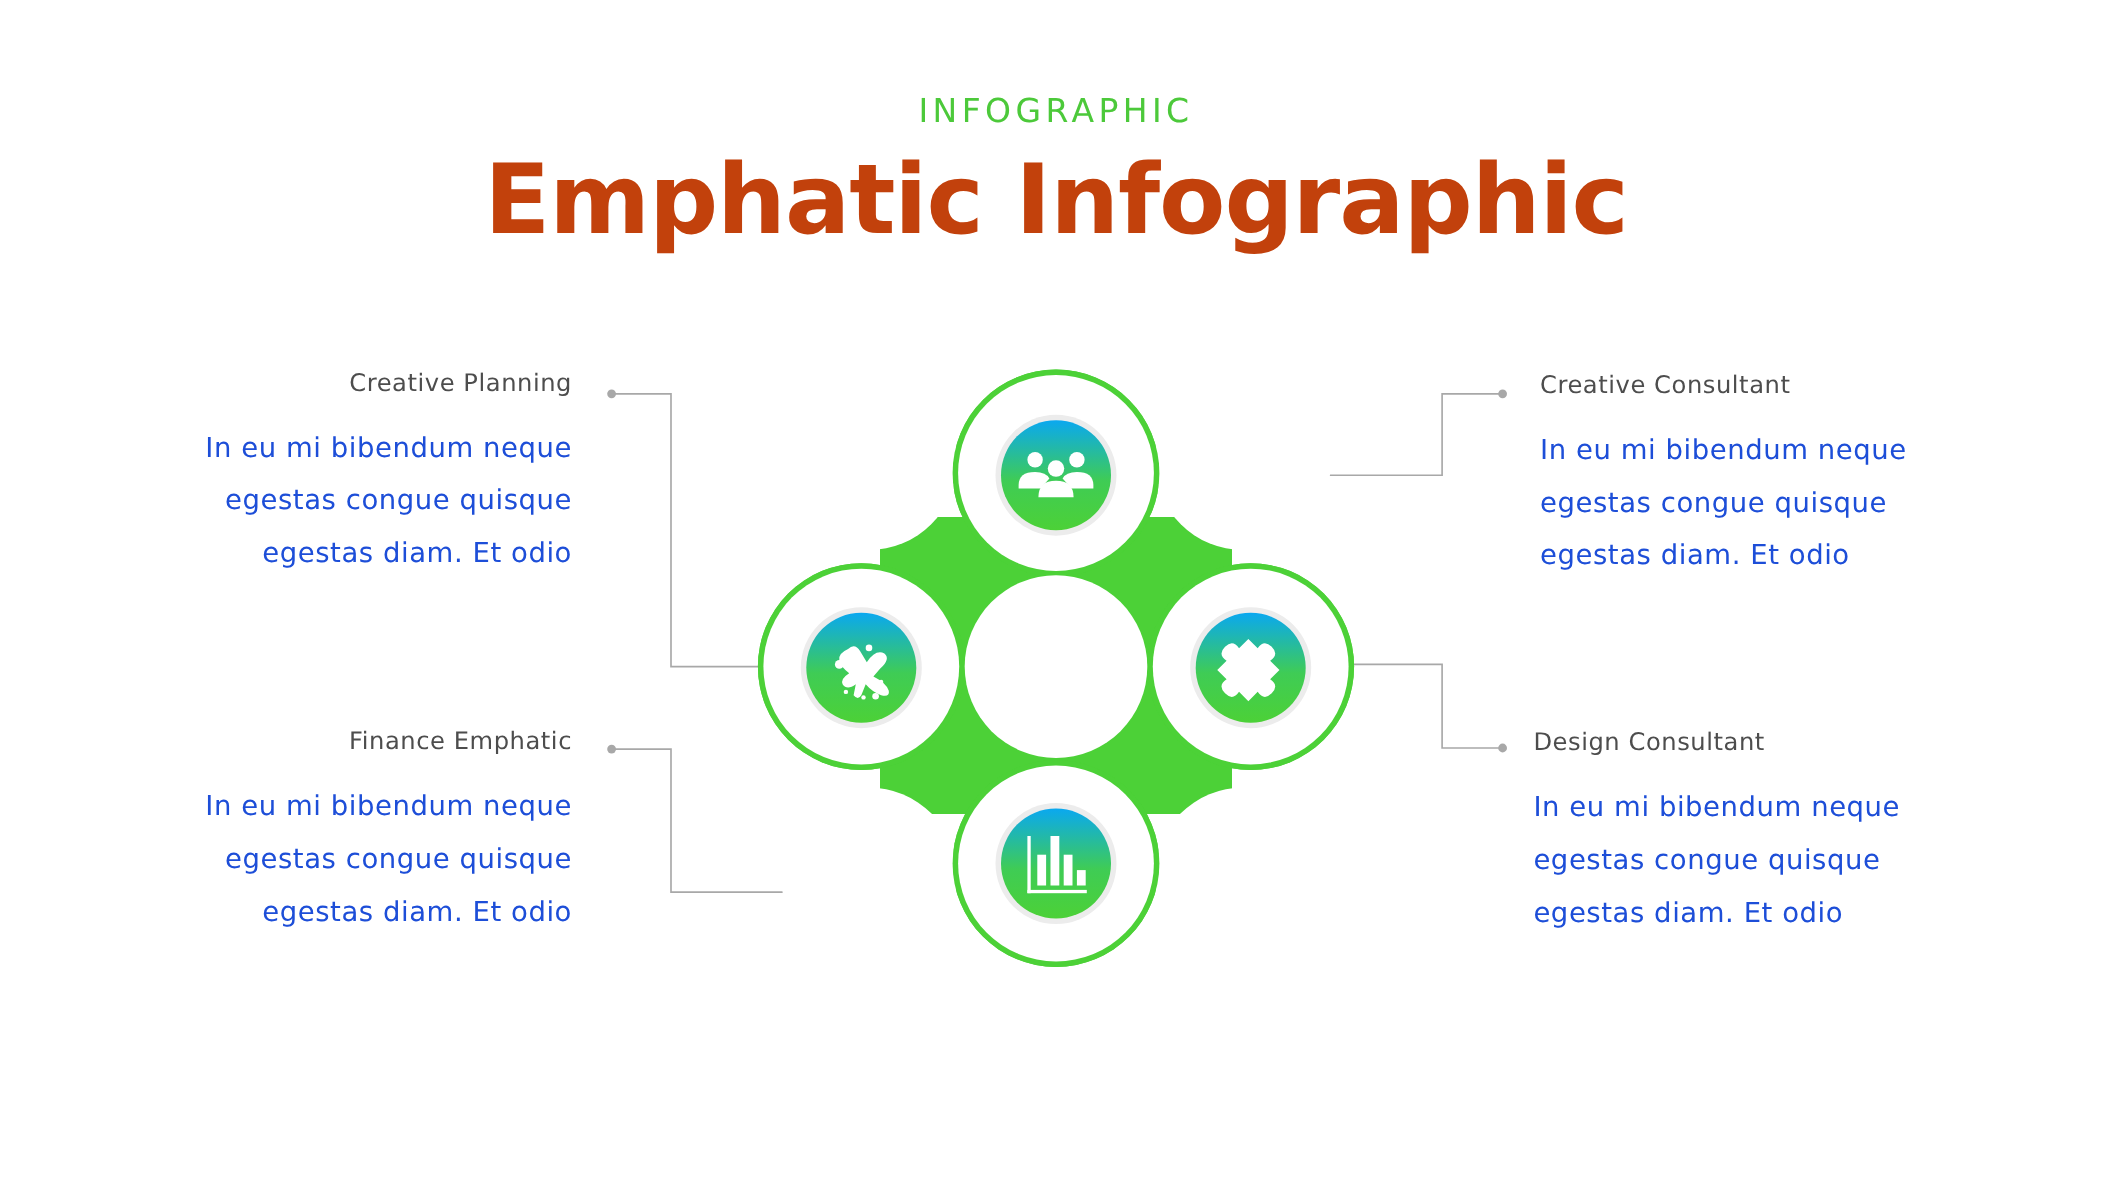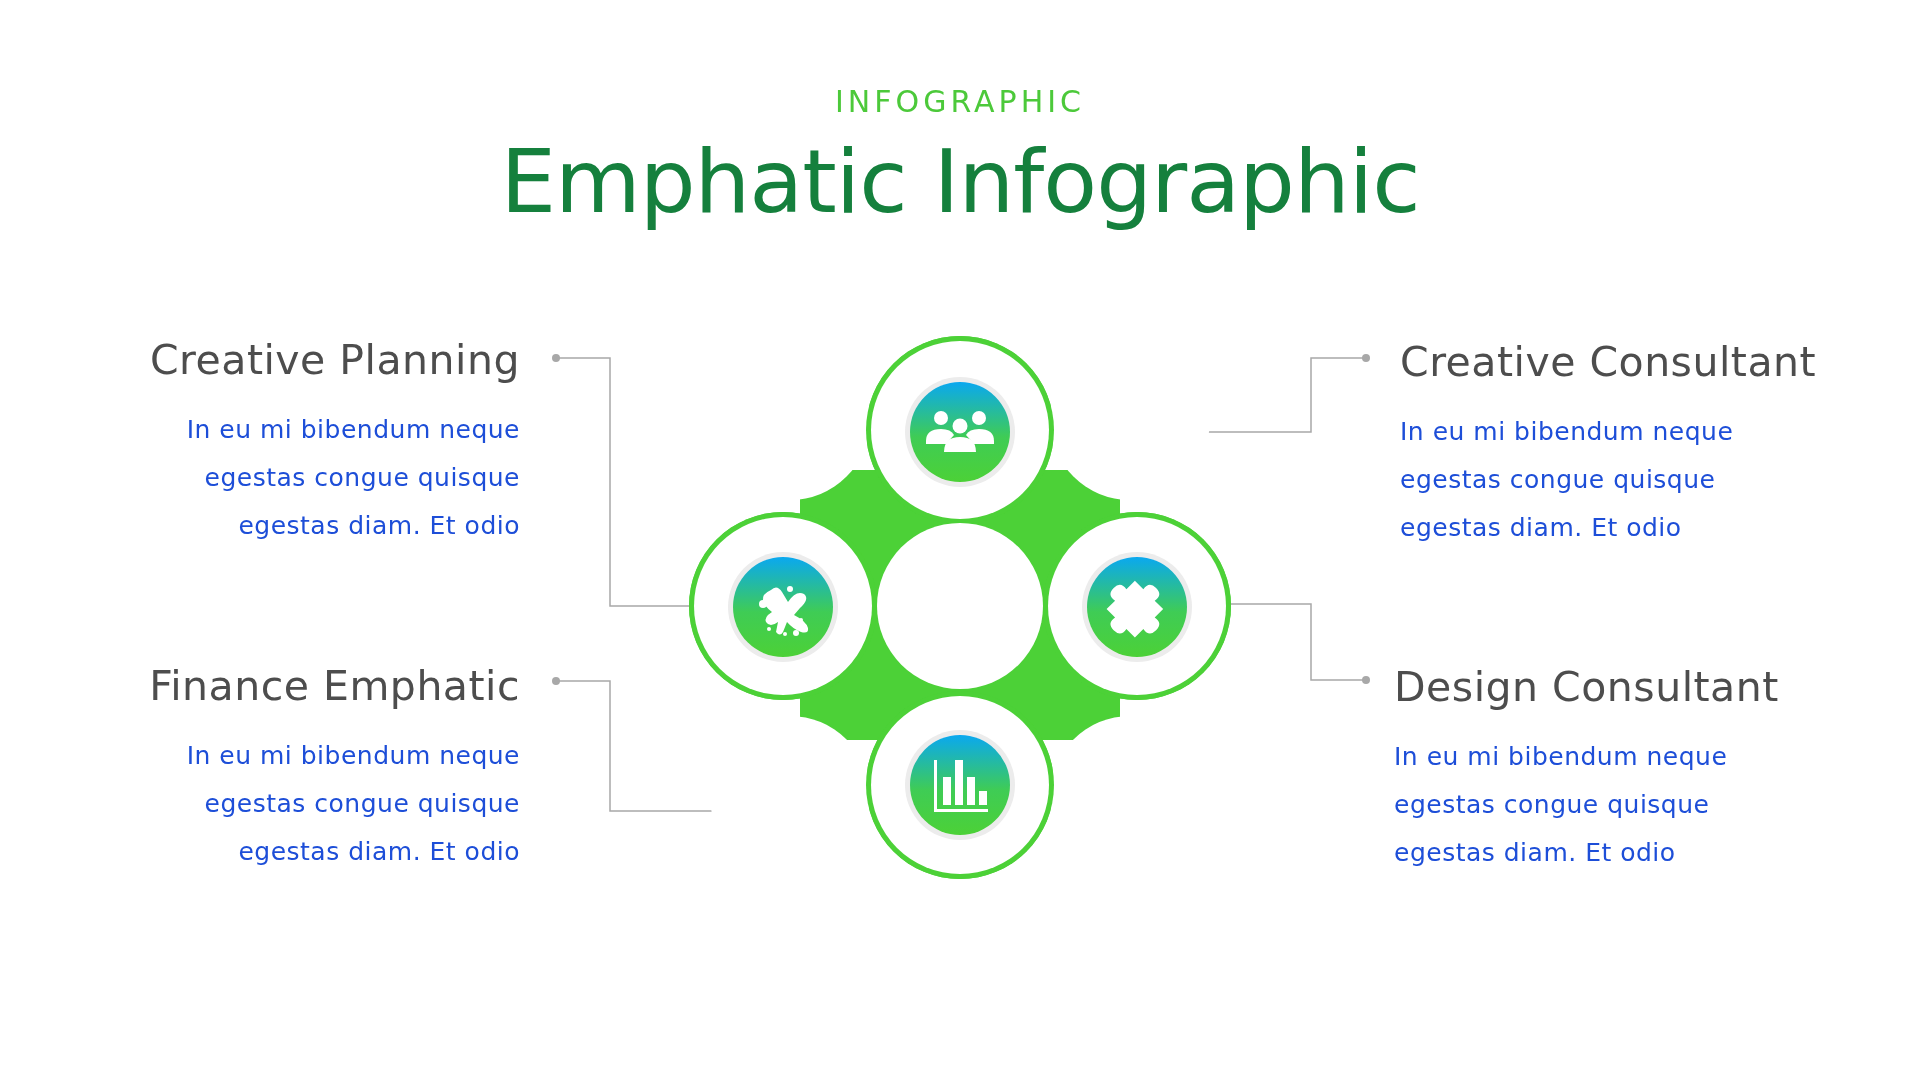--- a/index.html
+++ b/index.html
@@ -1,24 +1,24 @@
 <!DOCTYPE html>
 <html><head>
 <meta charset="utf-8">
 <style>
   html, body { margin:0; padding:0; }
   body { width:1920px; height:1080px; background:#ffffff; position:relative; overflow:hidden;
          font-family: "DejaVu Sans", "Liberation Sans", sans-serif; }
   .eyebrow { position:absolute; top:84px; left:0; width:1920px; text-align:center;
              font-size:30px; letter-spacing:4px; color:#4cc93a; }
   .title { position:absolute; top:130px; left:0; width:1920px; text-align:center;
-           font-size:88px; font-weight:normal; color:#15803d; letter-spacing:-1px; }
+           font-size:88px; font-weight:bold; color:#c2410c; letter-spacing:-1px; }
   .diagram { position:absolute; left:0; top:0; width:1920px; height:1080px; }
   .block { position:absolute; width:420px; }
-  .block h3 { margin:0; font-size:41px; font-weight:normal; color:#4d4d4d; letter-spacing:0.5px; }
+  .block h3 { margin:0; font-size:22px; font-weight:normal; color:#4d4d4d; letter-spacing:0.5px; }
   .block p { margin:22px 0 0 0; font-size:25px; line-height:48px; color:#1d4ed8; letter-spacing:0.5px; }
   .right-align { text-align:right; }
   .left-align { text-align:left; }
 </style>
 </head>
 <body>
 
 <div class="eyebrow">INFOGRAPHIC</div>
 <div class="title">Emphatic Infographic</div>
 

